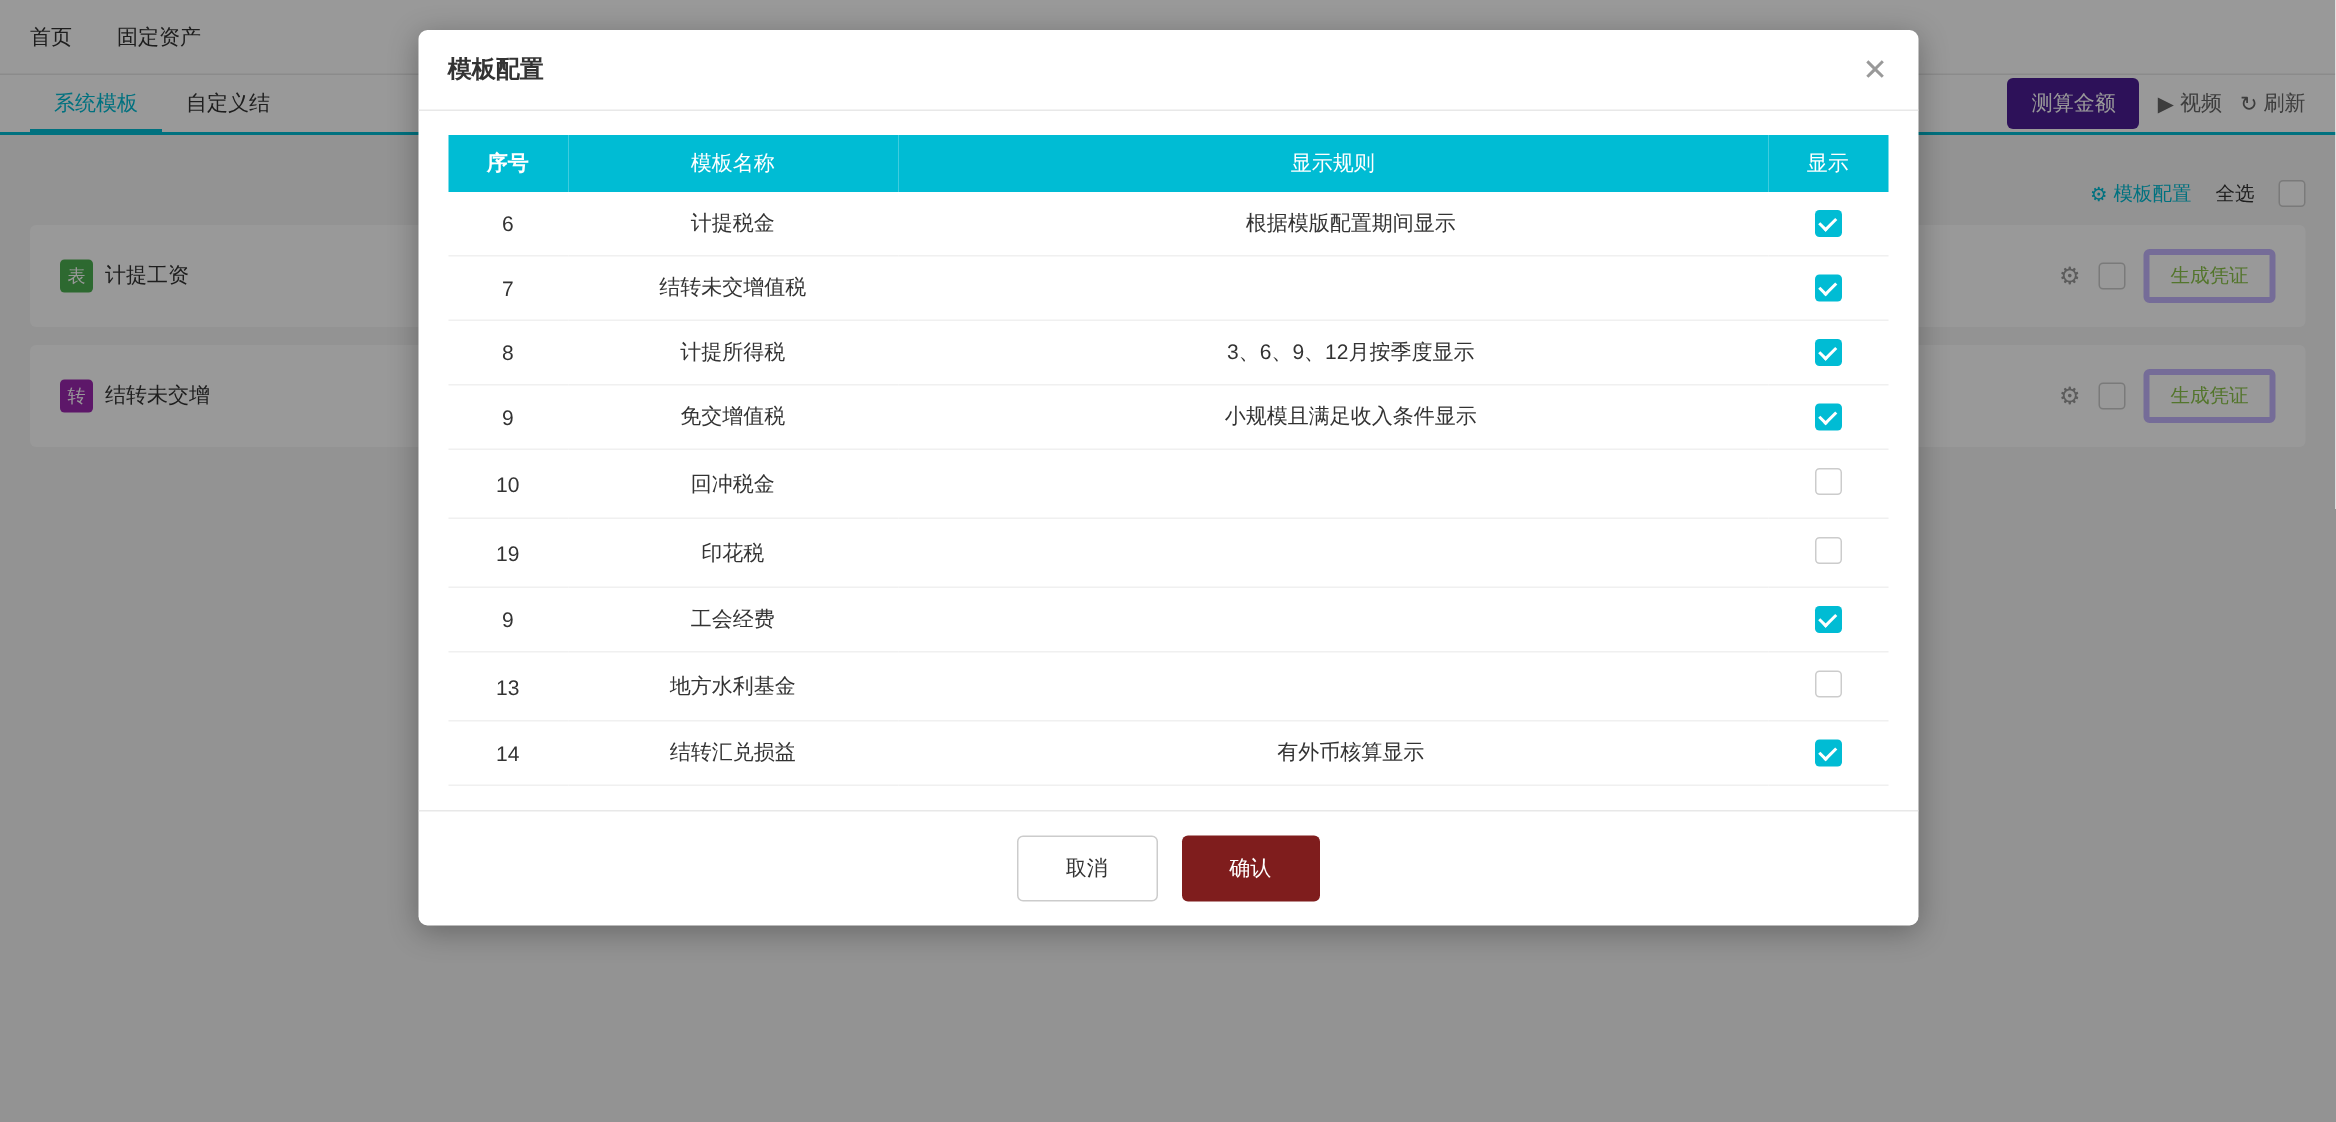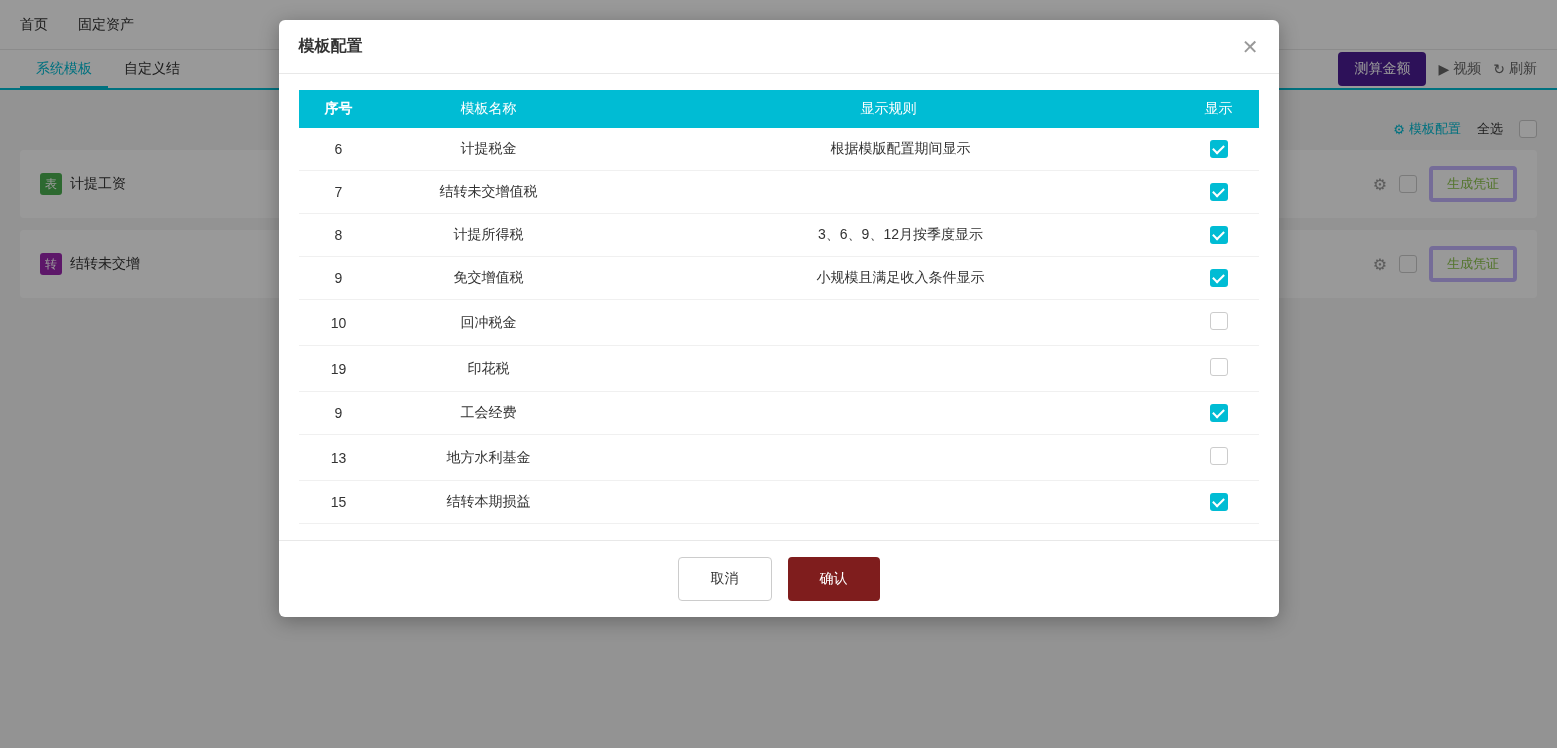--- a/index.html
+++ b/index.html
@@ -428,23 +428,23 @@
               <td></td>
               <td style="text-align: center;"><div class="cb-checked" style="margin: 0px auto;"></div></td>
             </tr>
             <tr>
               <td>13</td>
               <td>地方水利基金</td>
               <td></td>
               <td style="text-align: center;"><div class="cb-unchecked" style="margin: 0px auto;"></div></td>
             </tr>
             <tr>
-              <td>15</td>
-              <td>结转本期损益</td>
-              <td></td>
+              <td>14</td>
+              <td>结转汇兑损益</td>
+              <td>有外币核算显示</td>
               <td style="text-align: center;"><div class="cb-checked" style="margin: 0px auto;"></div></td>
             </tr>
           </tbody>
       </table>
     </div>
 
     <div class="modal-footer">
       <button class="btn-cancel">取消</button>
       <button class="btn-confirm">确认</button>
     </div>

